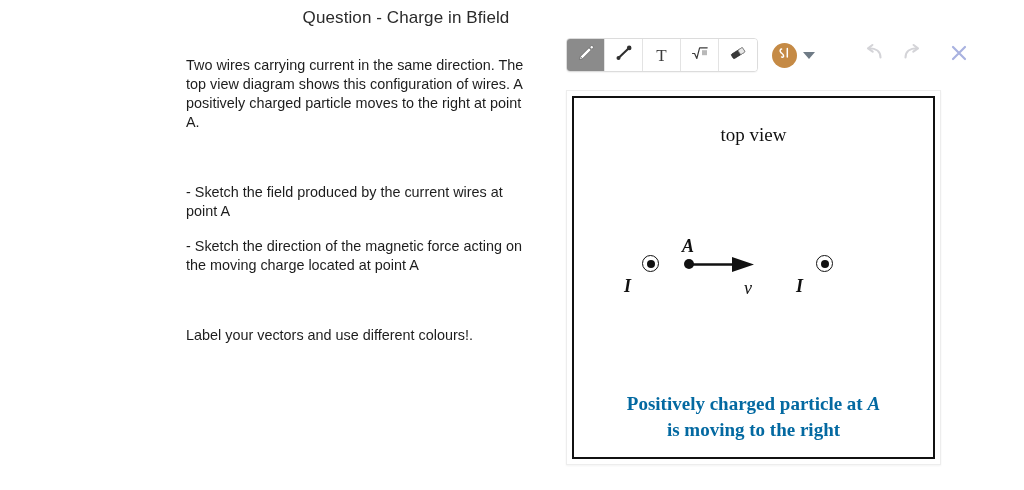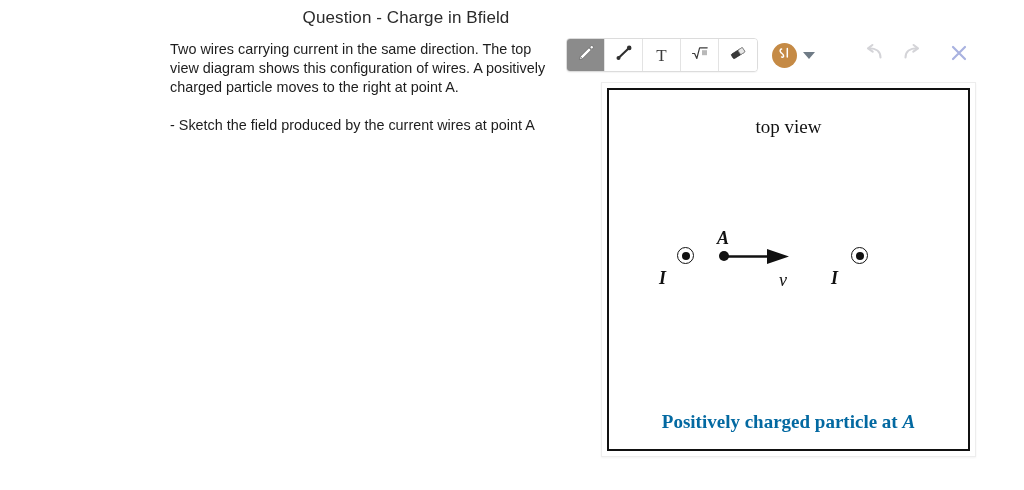--- a/index.html
+++ b/index.html
@@ -34,21 +34,21 @@
   #prompt-column {
     position: absolute;
     left: 170px;
     top: 40px;
     width: 378px;
     font-size: 14.4px;
     line-height: 19px;
     color: #1d1d1d;
     font-family: "Liberation Sans", sans-serif;
   }
-  #prompt-column p { margin: 0; }
+  #prompt-column p { margin: 16px; }
   .prompt-gap { height: 19px; }
   .bold { font-weight: normal; }
 
   
   #toolbar {
     position: absolute;
     left: 566px;
     top: 38px;
     height: 34px;
     display: flex;
@@ -125,28 +125,27 @@
     display: flex;
     align-items: center;
     justify-content: center;
     margin-left: 6px;
   }
 
   
   #canvas-panel {
     position: absolute;
     left: 566px;
-    top: 82px;
+    top: 90px;
     width: 375px;
     height: 375px;
     background: #ffffff;
     border: 1px solid #ededed;
     box-sizing: border-box;
     box-shadow: 0 1px 2px rgba(0,0,0,0.05);
-    margin-left: 35px;
   }
   #figure {
     position: absolute;
     left: 5px;
     top: 5px;
     width: 363px;
     height: 363px;
     border: 2px solid #111111;
     background: #ffffff;
     box-sizing: border-box;
@@ -230,21 +229,23 @@
 </style>
 </head>
 <body>
 
 <div id="page-title">Question - Charge in Bfield</div>
 
 <div id="prompt-column">
   <p>Two wires carrying current in the same direction. The top view diagram shows this configuration of wires. A positively charged particle moves to the right at point A.</p>
   <div class="prompt-gap"></div>
   <p><span>- </span><span class="bold">Sketch the field</span><span> produced by the current wires at point A</span></p>
+  <p><span>- </span><span class="bold">Sketch the direction of the magnetic force</span><span> acting on the moving charge located at point A</span></p>
   <div class="prompt-gap"></div>
+  <p>Label your vectors and use different colours!.</p>
 </div>
 
 <div id="toolbar">
 
   <div class="tool-group">
 
     <div class="tool-btn active">
       <span>
         <svg width="20" height="20" viewBox="0 0 20 20">
           <path d="M3.4 16.6 L4.3 13.4 L13.0 4.7 L15.3 7.0 L6.6 15.7 Z" fill="#ffffff" stroke="#6e6e6e" stroke-width="0.9"></path>
@@ -346,15 +347,16 @@
     <div id="velocity-arrow" style="left:118px; top:157px;">
       <svg width="68" height="20" viewBox="0 0 68 20">
         <line x1="0" y1="9.5" x2="44" y2="9.5" stroke="#111111" stroke-width="2.6"></line>
         <path d="M40 2.0 L62 9.5 L40 17.0 Z" fill="#111111"></path>
       </svg>
     </div>
     <div id="label-v" style="left:170px; top:180px;">v</div>
 
     <div id="fig-caption">
       <span>Positively charged particle at </span><span class="ital">A</span><br>
+      <span>is moving to the right</span>
     </div>
   </div>
 </div>
 
 </body></html>

